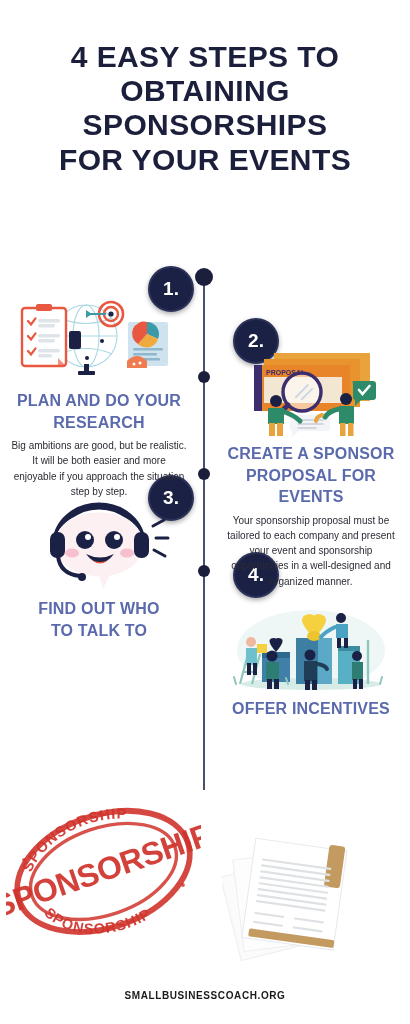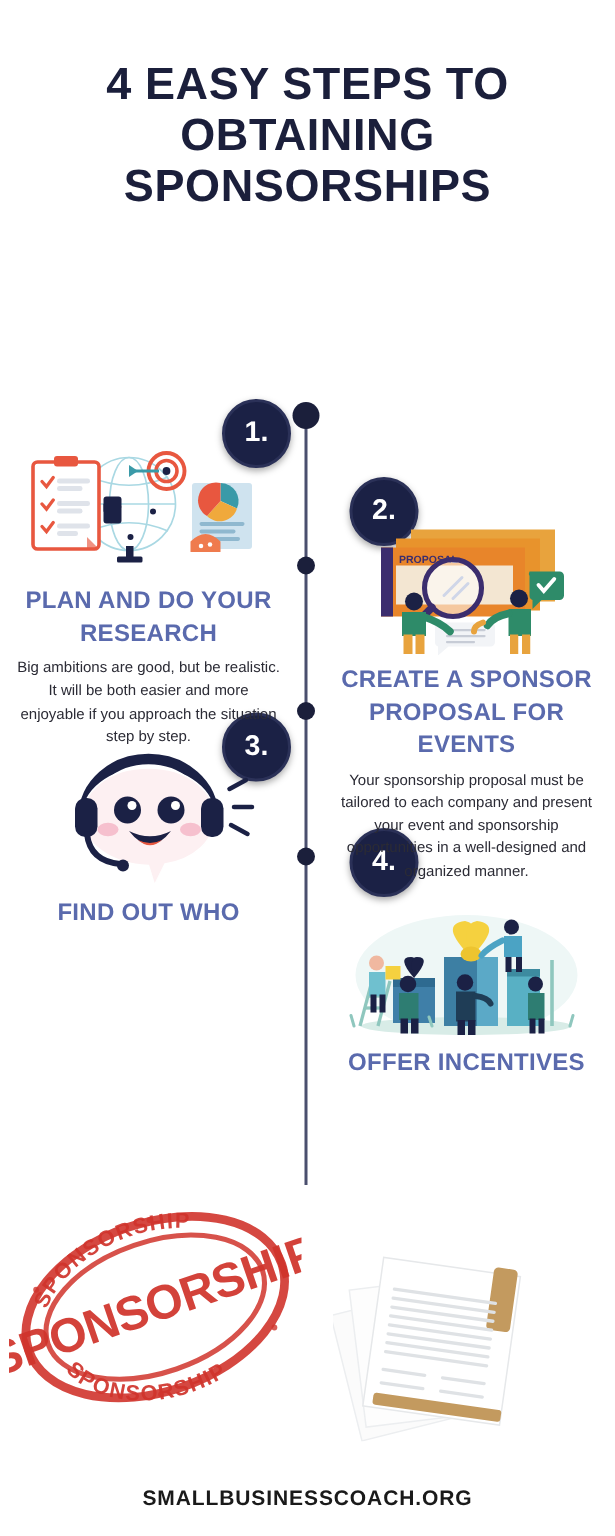--- a/index.html
+++ b/index.html
@@ -86,34 +86,35 @@
   .stamp-wrap{position:absolute;left:6px;top:792px;width:195px;height:155px;}
   .stamp-svg{width:100%;height:100%;}
 
   
   .docs-wrap{position:absolute;left:222px;top:836px;width:170px;height:125px;}
 
   
   .footer{
     position:absolute;left:0;top:990px;width:410px;
     text-align:center;
-    font-size:14px;font-weight:bold;
+    font-size:10px;font-weight:bold;
     letter-spacing:0.6px;
     color:#1a1a1a;
   }
 </style>
 </head>
 <body>
 
 <div class="page">
 
   <div class="title">
     <span>4 EASY STEPS TO</span>
     <span>OBTAINING</span>
     <span>SPONSORSHIPS</span>
+    <span>FOR YOUR EVENTS</span>
   </div>
 
   <div class="timeline-line"></div>
   <div class="tl-dot d1"></div>
   <div class="tl-dot d2"></div>
   <div class="tl-dot d3"></div>
   <div class="tl-dot d4"></div>
 
   <div class="badge b1">
       <span>1.</span>
@@ -262,20 +263,21 @@
       <path d="M86 60 q8 7 16 0 q-8 4 -16 0 Z" fill="#e8573f"></path>
 
       <g stroke="#1b2145" stroke-width="3" stroke-linecap="round">
         <line x1="147" y1="26" x2="158" y2="20"></line>
         <line x1="150" y1="38" x2="162" y2="38"></line>
         <line x1="148" y1="50" x2="159" y2="56"></line>
       </g>
     </svg>
     <div class="heading">
       <div>FIND OUT WHO</div>
+      <div>TO TALK TO</div>
     </div>
   </div>
 
   <div class="step s4">
     <svg class="art" viewBox="0 0 186 92">
       <ellipse cx="93" cy="50" rx="74" ry="40" fill="#eef7f6"></ellipse>
 
       <ellipse cx="93" cy="84" rx="70" ry="6" fill="#d8ece7"></ellipse>
 
       <rect x="44" y="52" width="28" height="30" fill="#3f7fa8"></rect>

